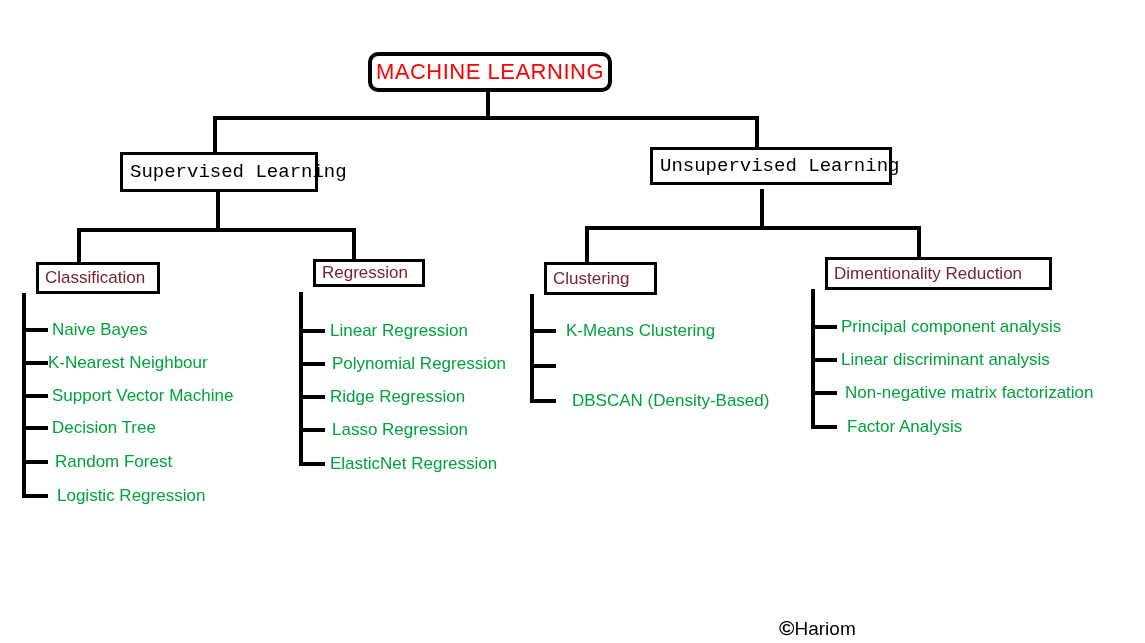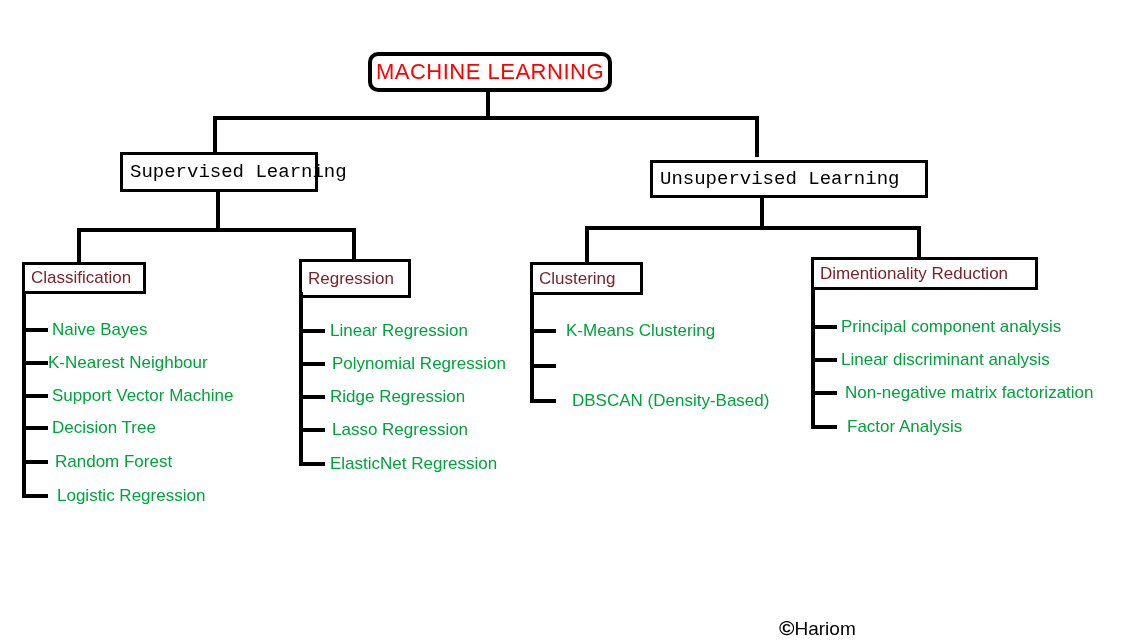--- a/index.html
+++ b/index.html
@@ -39,20 +39,21 @@
   .l1-box {
     font-size: 19px;
     padding-left: 7px;
     color: #000000;
     font-family: Liberation Mono, monospace;
   }
   .cat-box {
     font-size: 17px;
     padding-left: 6px;
     color: #7B232C;
+    margin-left: 14px;
   }
   .item {
     position: absolute;
     color: #00A33C;
     font-size: 17px;
     height: 22px;
     line-height: 22px;
     white-space: nowrap;
   }
   .credit {
@@ -90,42 +91,42 @@
   <div class="line" style="left:585px;top:226px;width:4px;height:38px"></div>
   <div class="line" style="left:917px;top:226px;width:4px;height:34px"></div>
 
   <div class="box title-box" style="left:368px;top:52px;width:244px;height:40px">
     <span>MACHINE LEARNING</span>
   </div>
 
   <div class="box l1-box" style="left:120px;top:152px;width:198px;height:40px">
     <span>Supervised Learning</span>
   </div>
-  <div class="box l1-box" style="left:650px;top:160px;width:278px;height:38px">
+  <div class="box l1-box" style="left:650px;top:147px;width:242px;height:38px">
     <span>Unsupervised Learning</span>
   </div>
 
   <div class="box cat-box" style="left:22px;top:262px;width:124px;height:32px">
     <span>Classification</span>
   </div>
   <div class="line" style="left:22px;top:293px;width:4px;height:205px"></div>
   <div class="line" style="left:22px;top:328px;width:26px;height:4px"></div>
   <div class="line" style="left:22px;top:361px;width:26px;height:4px"></div>
   <div class="line" style="left:22px;top:394px;width:26px;height:4px"></div>
   <div class="line" style="left:22px;top:426px;width:26px;height:4px"></div>
   <div class="line" style="left:22px;top:460px;width:26px;height:4px"></div>
   <div class="line" style="left:22px;top:494px;width:26px;height:4px"></div>
   <div class="item" style="left:52px;top:319px">Naive Bayes</div>
   <div class="item" style="left:48px;top:352px">K-Nearest Neighbour</div>
   <div class="item" style="left:52px;top:385px">Support Vector Machine</div>
   <div class="item" style="left:52px;top:417px">Decision Tree</div>
   <div class="item" style="left:55px;top:451px">Random Forest</div>
   <div class="item" style="left:57px;top:485px">Logistic Regression</div>
 
-  <div class="box cat-box" style="left:299px;top:259px;width:112px;height:39px">
+  <div class="box cat-box" style="left:299px;top:259px;width:112px;height:28px">
     <span>Regression</span>
   </div>
   <div class="line" style="left:299px;top:292px;width:4px;height:174px"></div>
   <div class="line" style="left:299px;top:329px;width:26px;height:4px"></div>
   <div class="line" style="left:299px;top:362px;width:26px;height:4px"></div>
   <div class="line" style="left:299px;top:395px;width:26px;height:4px"></div>
   <div class="line" style="left:299px;top:428px;width:26px;height:4px"></div>
   <div class="line" style="left:299px;top:462px;width:26px;height:4px"></div>
   <div class="item" style="left:330px;top:320px">Linear Regression</div>
   <div class="item" style="left:332px;top:353px">Polynomial Regression</div>

